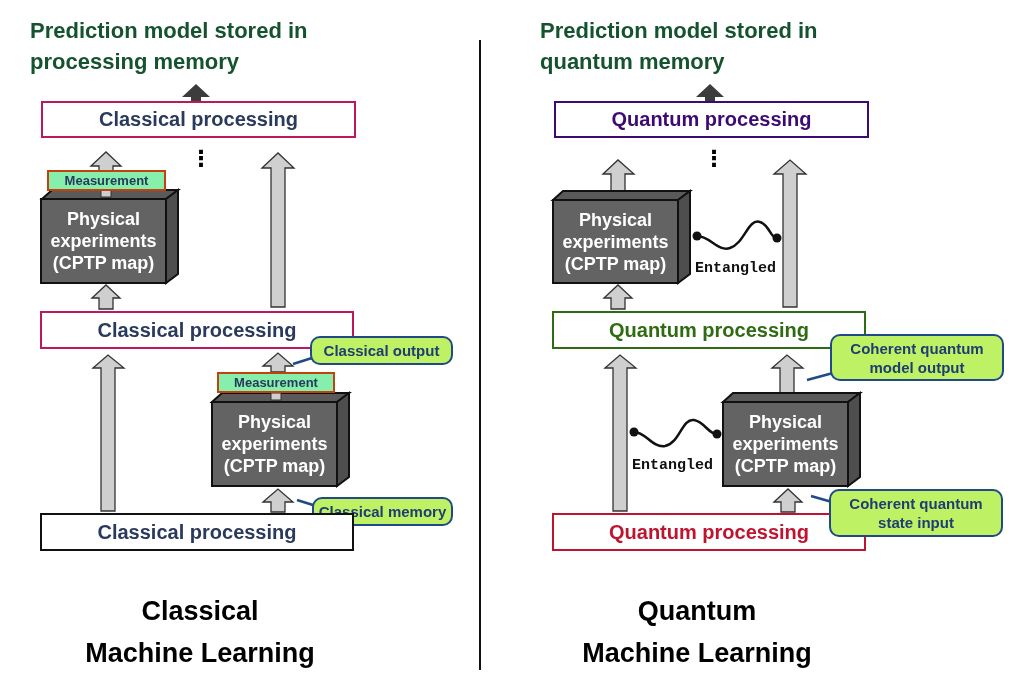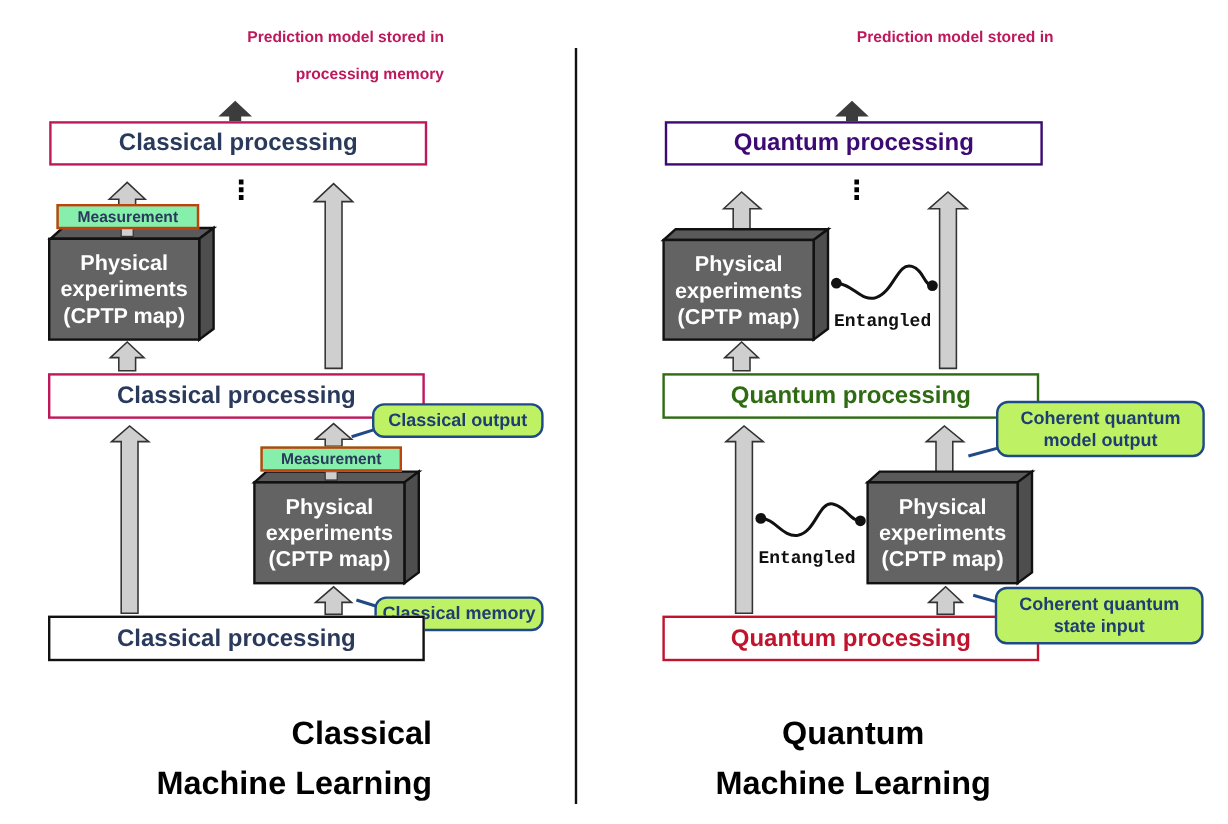--- a/index.html
+++ b/index.html
@@ -1,19 +1,19 @@
 <!DOCTYPE html>
 <html><head>
 <meta charset="utf-8">
 <style>
   html, body { margin:0; padding:0; background:#ffffff; }
   body { width:1023px; height:687px; position:relative; overflow:hidden;
          font-family:"Liberation Sans", "DejaVu Sans", sans-serif; }
   .abs { position:absolute; }
-  .title { color:#be185d; font-weight:bold; font-size:13px; text-align:right; line-height:31px; }
+  .title { color:#14532d; font-weight:bold; font-size:22px; text-align:left; line-height:31px; }
   .pbox { position:absolute; background:#fff; border:2px solid #be185d; box-sizing:border-box;
           display:flex; align-items:center; justify-content:center;
           font-weight:bold; font-size:20px; color:#2a3a5c; }
   .meas { position:absolute; background:#86efac; border:2px solid #c2410c; box-sizing:border-box;
           display:flex; align-items:center; justify-content:center;
           font-weight:bold; font-size:13px; color:#2a3a5c; }
   .callout { position:absolute; background:#bef264; border:2px solid #1f4a87; border-radius:10px;
              box-sizing:border-box; display:flex; align-items:center; justify-content:center;
              text-align:center; font-weight:bold; font-size:15px; color:#1f3d73; line-height:19px; }
   .boxtext { position:absolute; color:#ffffff; font-weight:bold; font-size:18px; text-align:center;
@@ -148,27 +148,28 @@
 </div>
 
 <div class="callout" style="left:312px; top:497px; width:141px; height:29px;">
   <span>Classical memory</span>
 </div>
 
 <div class="pbox" style="left:40px; top:513px; width:314px; height:38px; border-color:#111;">
   <span>Classical processing</span>
 </div>
 
-<div class="bottom" style="left:40px; top:590px; width:320px;text-align:right;">
+<div class="bottom" style="left:40px; top:590px; width:320px;">
   <div>Classical</div>
   <div>Machine Learning</div>
 </div>
 
 <div class="abs title" style="left:540px; top:15px; width:338px;">
   <div>Prediction model stored in</div>
+  <div>quantum memory</div>
 </div>
 
 <div class="pbox" style="left:554px; top:101px; width:315px; height:37px; border-color:#3d0a73; color:#3d0a73;">
   <span>Quantum processing</span>
 </div>
 
 <div class="abs" style="left:703px; top:148px; font-size:22px; font-weight:bold; line-height:22px;">⋮</div>
 
 <div class="boxtext" style="left:553px; top:202px; width:125px; height:80px;">
   <div>
@@ -205,16 +206,16 @@
   <span>Quantum processing</span>
 </div>
 
 <div class="callout" style="left:829px; top:489px; width:174px; height:48px;">
   <div>
     <div>Coherent quantum</div>
     <div>state input</div>
   </div>
 </div>
 
-<div class="bottom" style="left:546px; top:590px; width:330px;">
+<div class="bottom" style="left:532px; top:590px; width:330px;">
   <div>Quantum</div>
   <div>Machine Learning</div>
 </div>
 
 </body></html>

